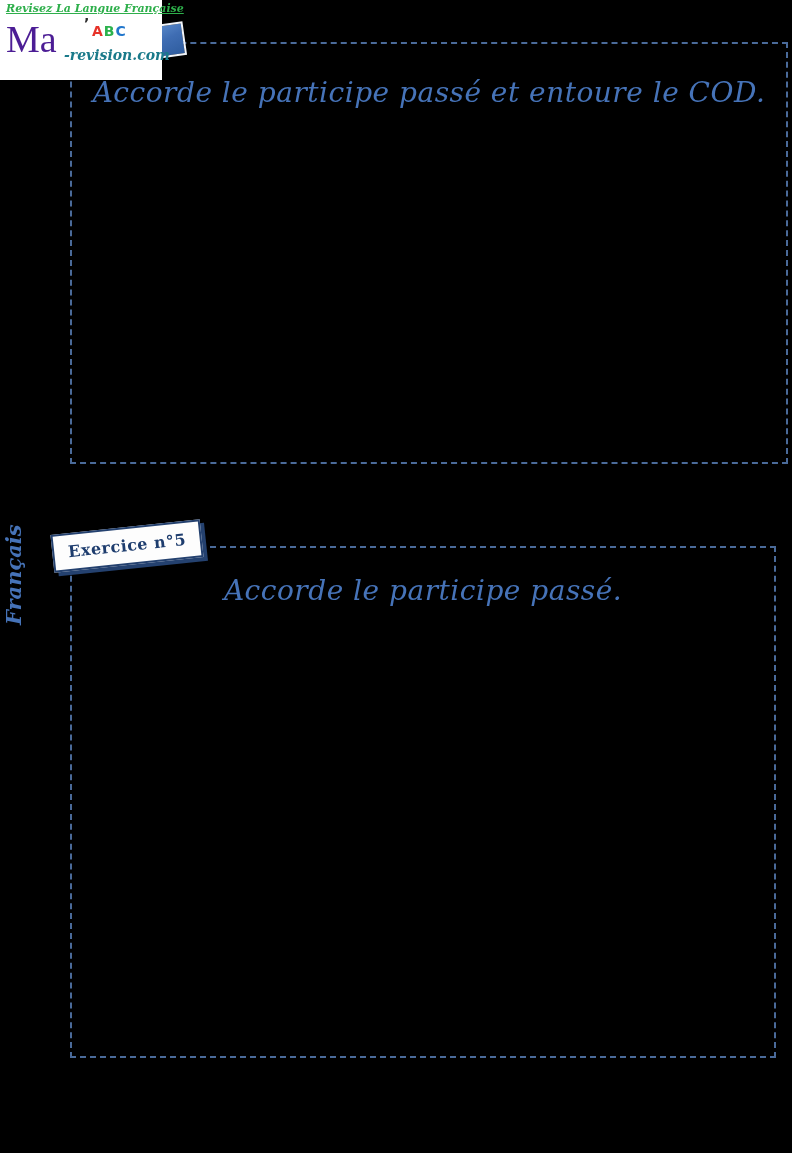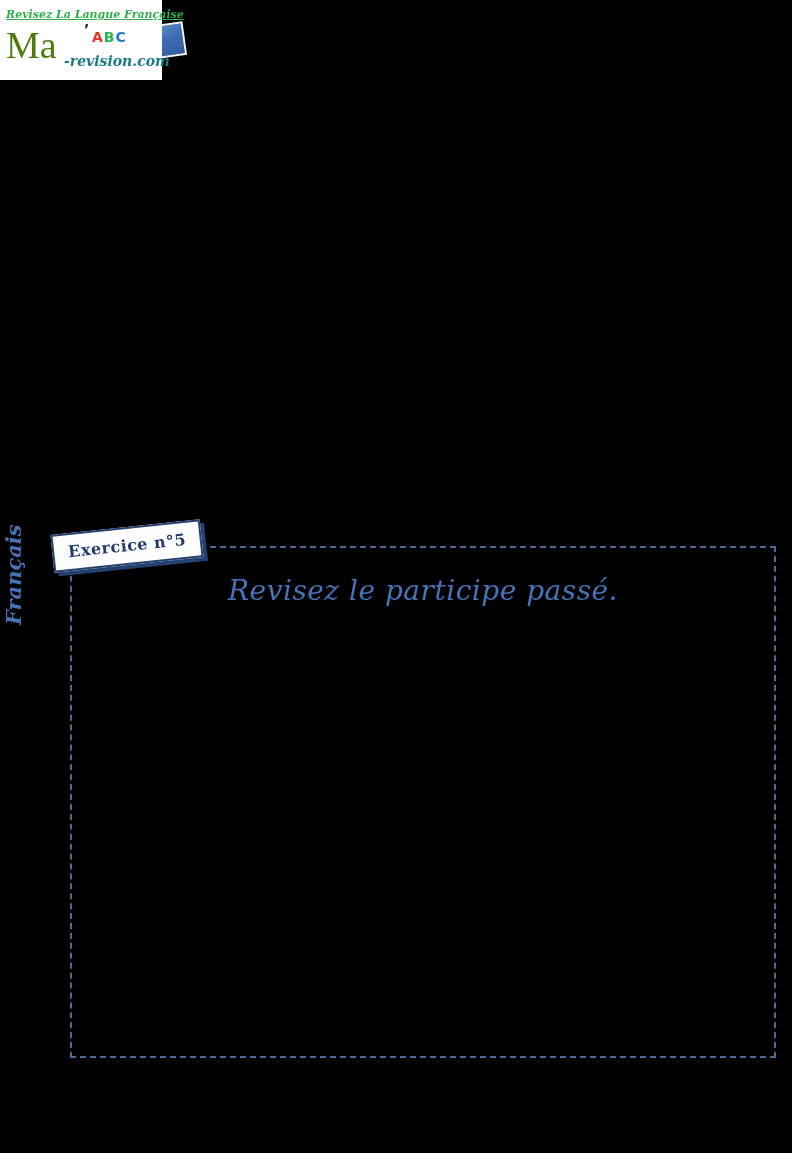--- a/index.html
+++ b/index.html
@@ -88,40 +88,40 @@
   
   .logo {
     position: absolute;
     left: 0;
     top: 0;
     width: 162px;
     height: 80px;
     background: #ffffff;
     z-index: 4;
     box-sizing: border-box;
-    padding: 8px 4px 0 6px;
+    padding: 2px 4px 0 6px;
   }
   .logo .tagline {
     font-family: "DejaVu Serif", cursive, serif;
     font-style: italic;
     font-weight: bold;
     font-size: 11px;
     color: #2eaf4b;
     text-decoration: underline;
     white-space: nowrap;
   }
   .logo .brand-row {
     position: relative;
     margin-top: 2px;
     height: 50px;
   }
   .logo .brand {
     font-family: "Liberation Serif", serif;
     font-size: 38px;
-    color: #4d7c0f;
+    color: #4c1d95;
     line-height: 44px;
   }
   .logo .abc {
     position: absolute;
     left: 86px;
     top: 6px;
     font-family: "DejaVu Sans", sans-serif;
     font-weight: bold;
     font-size: 14px;
     letter-spacing: 1px;
@@ -163,23 +163,26 @@
     font-size: 21px;
     color: #4673b8;
     text-align: center;
   }
 </style>
 </head>
 <body>
 
 <div class="page">
 
+  <div class="frame frame-ex4">
+    <div class="script-title">Accorde le participe passé et entoure le COD.</div>
+  </div>
 
   <div class="frame frame-ex5">
-    <div class="script-title">Revisez le participe passé.</div>
+    <div class="script-title">Accorde le participe passé.</div>
   </div>
 
   <div class="tag4">
     <span>4</span>
   </div>
 
   <div class="tag5">
     <span>Exercice n°5</span>
   </div>
 

